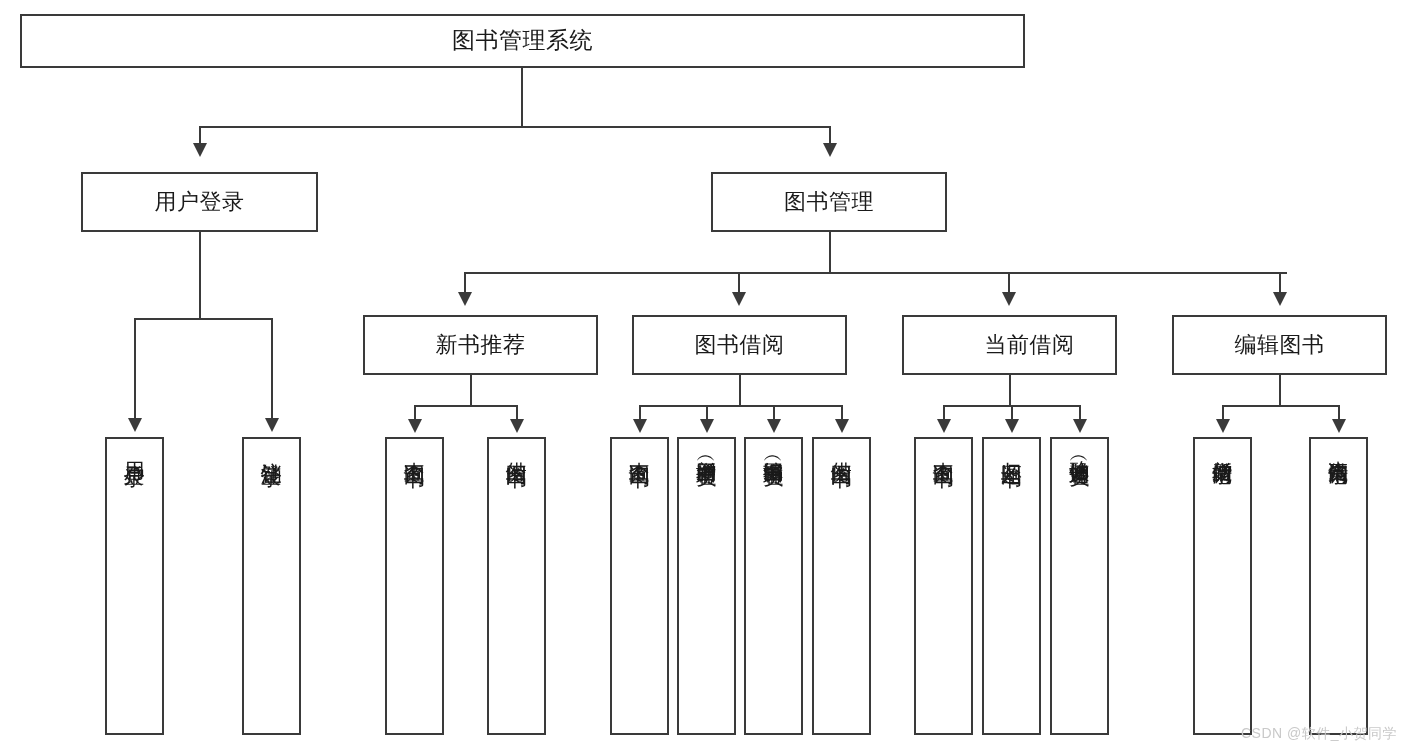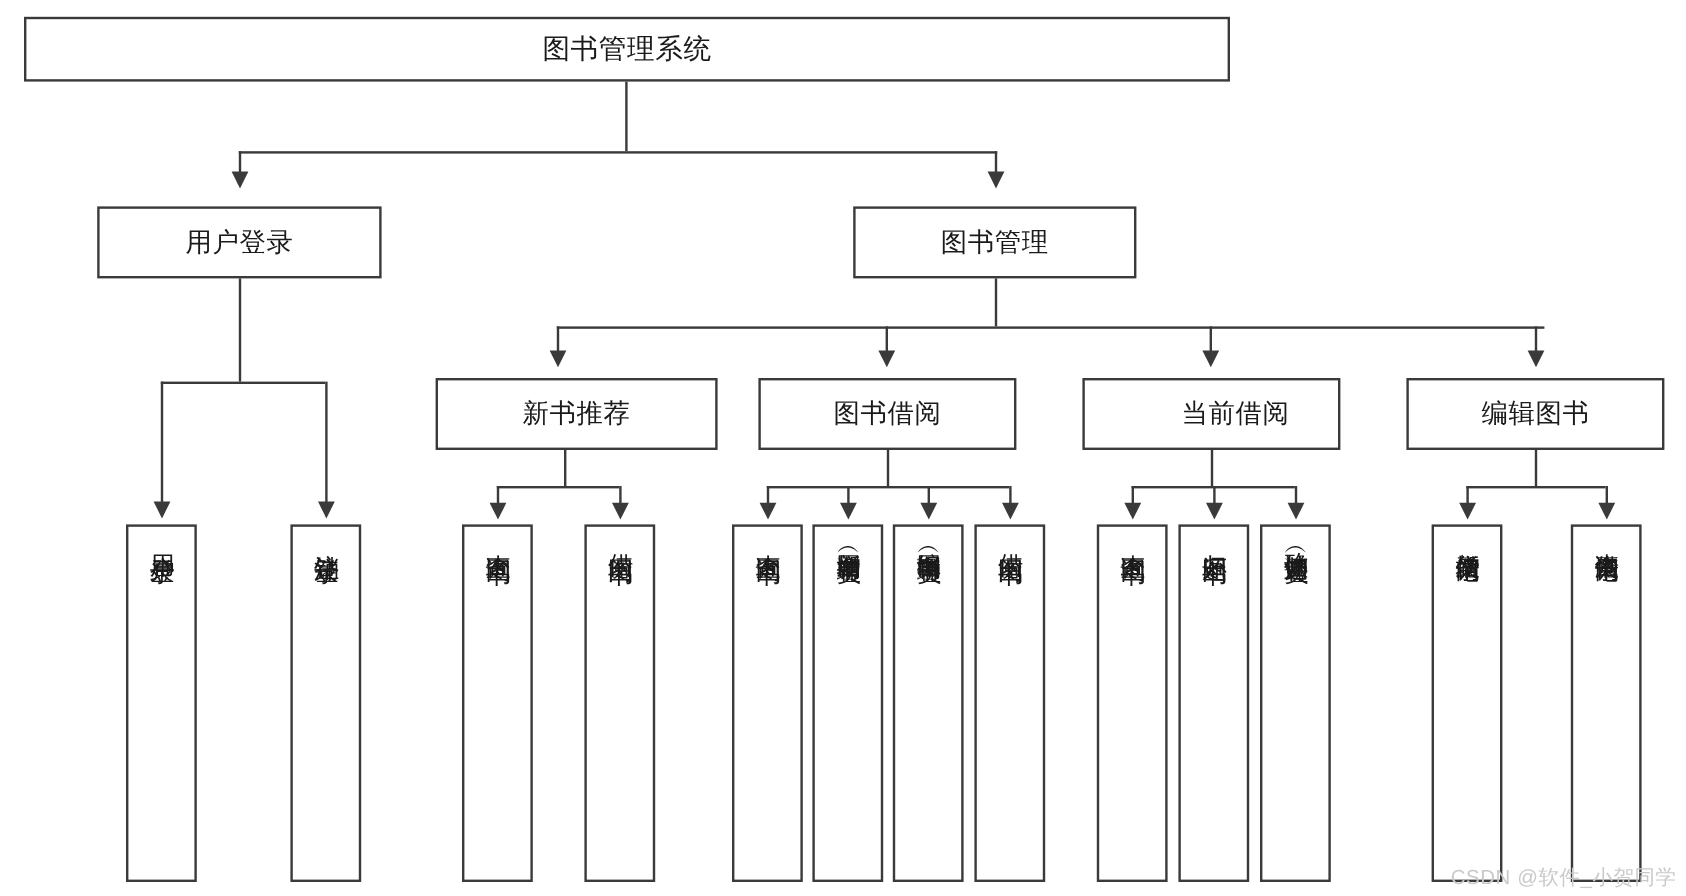--- a/index.html
+++ b/index.html
@@ -69,21 +69,21 @@
     width: 0;
     height: 0;
     border-left: 7px solid transparent;
     border-right: 7px solid transparent;
     border-top: 14px solid #3a3a3a;
   }
   .watermark {
     position: absolute;
     right: 8px;
     bottom: 4px;
-    font-size: 17px;
+    font-size: 14px;
     color: #c9c9c9;
     white-space: nowrap;
     letter-spacing: 0.5px;
   }
 </style>
 </head>
 <body>
 
 <div id="canvas">
 

